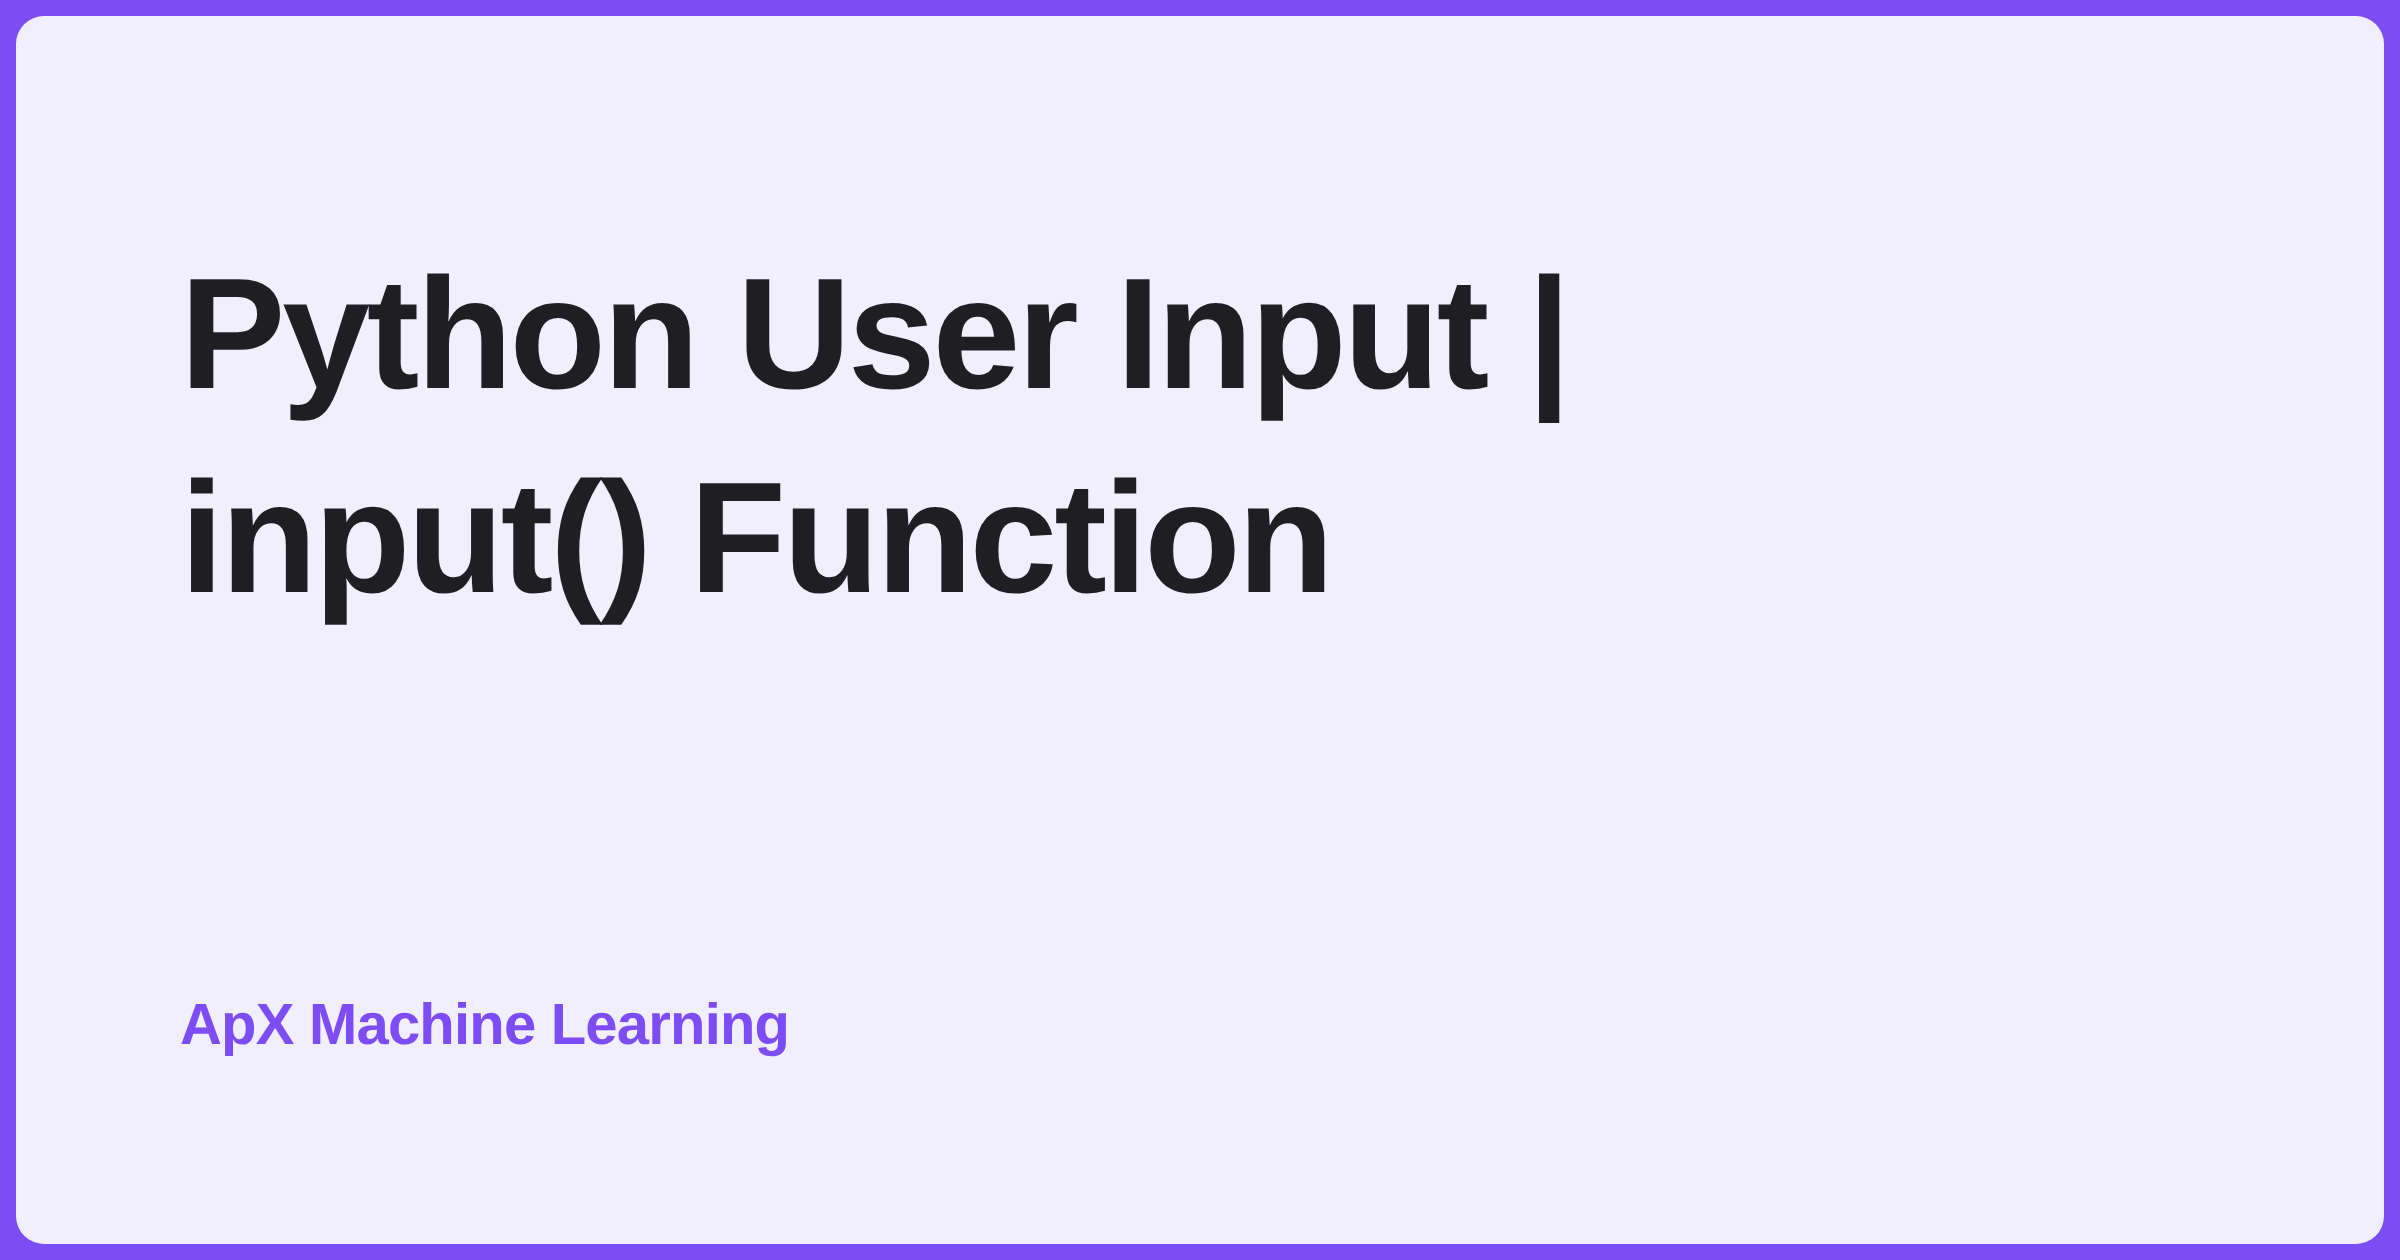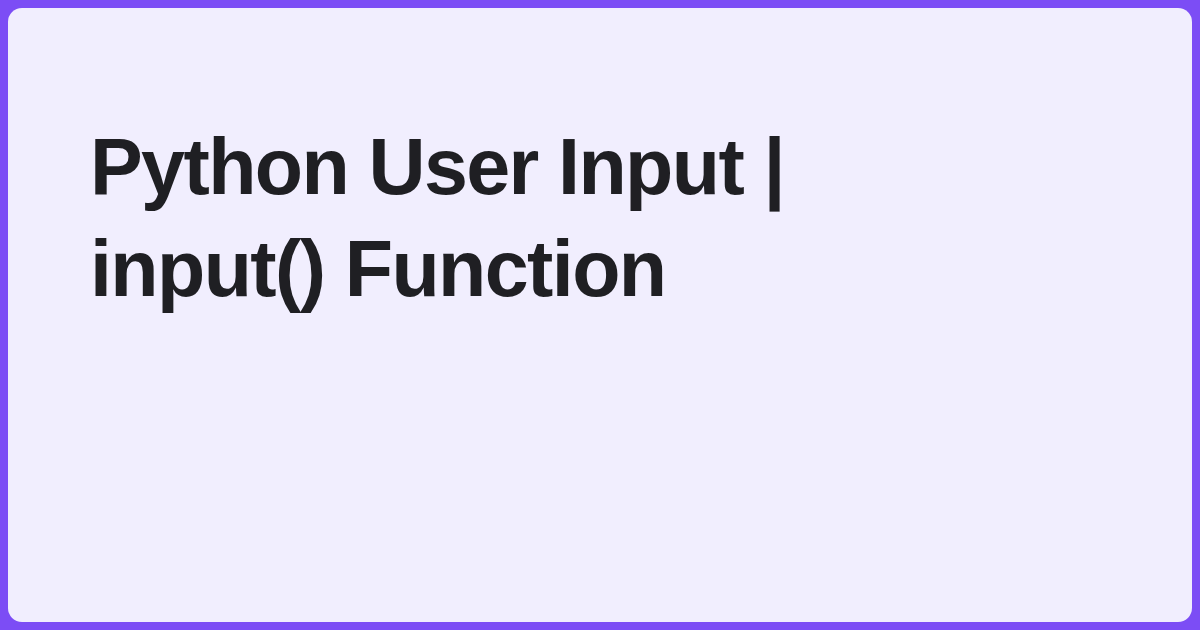--- a/index.html
+++ b/index.html
@@ -74,15 +74,16 @@
   }
 </style>
 </head>
 <body>
 
 <div class="og-card">
   <div class="card-inner">
     <div class="content">
       <h1 class="title">Python User Input |
 input() Function</h1>
+      <div class="brand">ApX Machine Learning</div>
     </div>
   </div>
 </div>
 
 </body></html>

